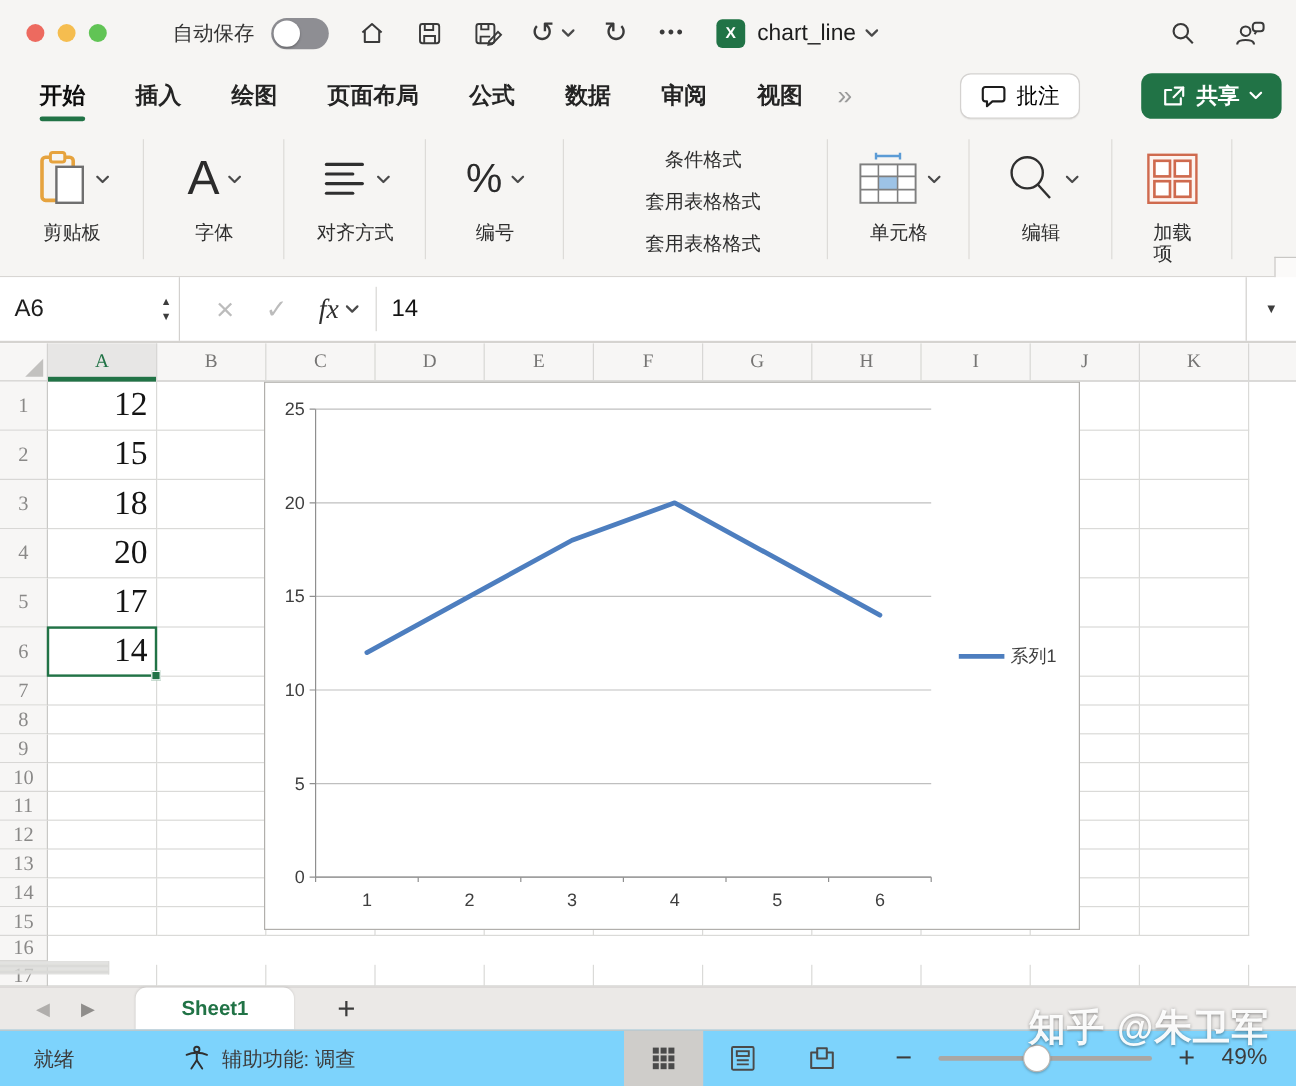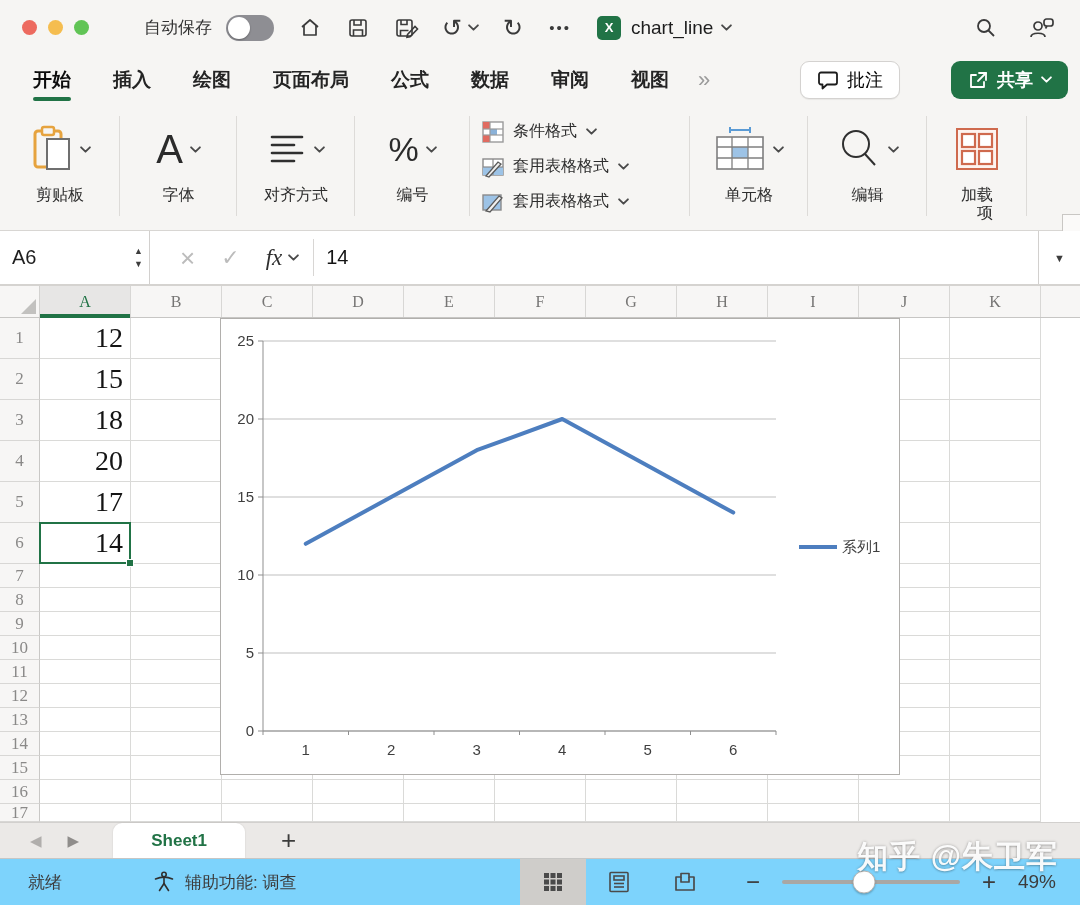--- a/index.html
+++ b/index.html
@@ -35,28 +35,28 @@
   .pill { display:flex; align-items:center; gap:8px; border-radius:9px; height:38px; padding:0 16px; font-size:18px; }
   .pill.comments { position:absolute; right:180px; background:#fff; border:1px solid #d4d2d0; box-shadow:0 1px 1px rgba(0,0,0,.06); color:#000000; }
   .pill.share { position:absolute; right:12px; background:#217346; color:#fff; font-weight:600; }
   .pill.share .chev polyline { stroke:#fff; }
 
   
   .ribbon { position:absolute; top:104px; left:0; right:0; height:127px; border-bottom:1px solid #d8d6d3; display:flex; }
   .rgroup { position:relative; display:flex; flex-direction:column; align-items:center; justify-content:flex-start; padding-top:14px; }
   .rgroup::after { content:""; position:absolute; right:0; top:12px; bottom:14px; width:1px; background:#dddbd8; }
   .rgroup .icn { height:62px; display:flex; align-items:center; gap:7px; }
-  .rgroup .lbl { margin-top:6px; font-size:16px; color:#2e2e2e; text-align:right; line-height:1.15; }
+  .rgroup .lbl { margin-top:6px; font-size:16px; color:#2e2e2e; text-align:left; line-height:1.15; }
   .g-clip{width:120px}.g-font{width:117px}.g-align{width:118px}.g-num{width:115px}
   .g-stack{width:220px; padding-top:10px;}
   .g-cells{width:118px}.g-edit{width:119px}.g-add{width:100px}
   .g-rest{flex:1; border:none;} .g-rest::after{display:none;}
   .bigA { font-size:40px; font-weight:400; color:#2b2b2b; font-family:"Liberation Sans",sans-serif; line-height:1; }
   .pct { font-size:34px; font-weight:400; color:#2b2b2b; line-height:1; }
-  .stack-item { display:flex; align-items:center; gap:9px; height:35px; width:100%; padding-left:12px; font-size:16px; color:#2e2e2e; }
+  .stack-item { display:flex; align-items:center; gap:9px; height:35px; width:100%; padding-left:12px; font-size:16px; color:#2e2e2e;flex-direction:column; }
   .expander { position:absolute; right:4px; top:168px; font-size:13px; color:#2b2b2b; }
   .clipped-btn { position:absolute; right:0; top:110px; width:18px; height:44px; border:1px solid #c9c7c4; border-right:none; background:#fbfaf9; }
 
   
   .fbar { position:absolute; top:231px; left:0; right:0; height:55px; background:#fff; border-bottom:2px solid #d5d3d0; display:flex; align-items:center; }
   .namebox { width:128px; height:100%; display:flex; align-items:center; padding-left:12px; font-size:20px; color:#1e1e1e; }
   .steppers { width:22px; height:100%; display:flex; flex-direction:column; align-items:center; justify-content:center; gap:3px; border-right:1px solid #d2d0ce; font-size:9px; color:#3d3d3d; }
   .fb-x { margin-left:30px; font-size:26px; color:#bcbcbc; line-height:1; }
   .fb-check { margin-left:26px; font-size:22px; color:#bcbcbc; }
   .fb-fx { margin-left:26px; font-family:"Liberation Serif", serif; font-style:italic; font-size:23px; color:#2f2f2f; }
@@ -594,21 +594,21 @@
           <div class="cell"></div>
           <div class="cell"></div>
           <div class="cell"></div>
           <div class="cell"></div>
           <div class="cell"></div>
           <div class="cell"></div>
           <div class="cell"></div>
           <div class="cell"></div>
           <div class="cell"></div>
         </div>
-        <div class="grow" style="height: 24px;">
+        <div class="grow" style="height: 24px; flex-direction: column;">
           <div class="row-h">16</div>
           <div class="cell"></div>
           <div class="cell"></div>
           <div class="cell"></div>
           <div class="cell"></div>
           <div class="cell"></div>
           <div class="cell"></div>
           <div class="cell"></div>
           <div class="cell"></div>
           <div class="cell"></div>

